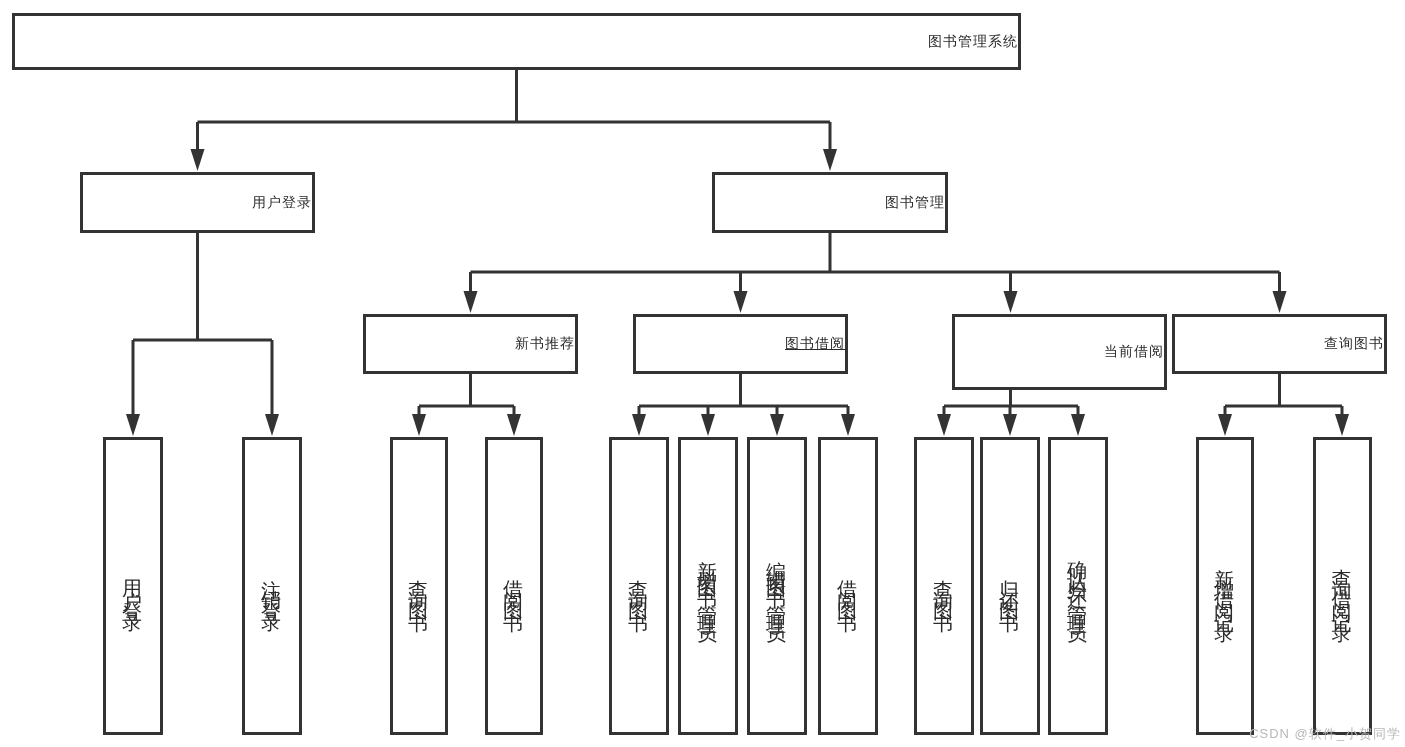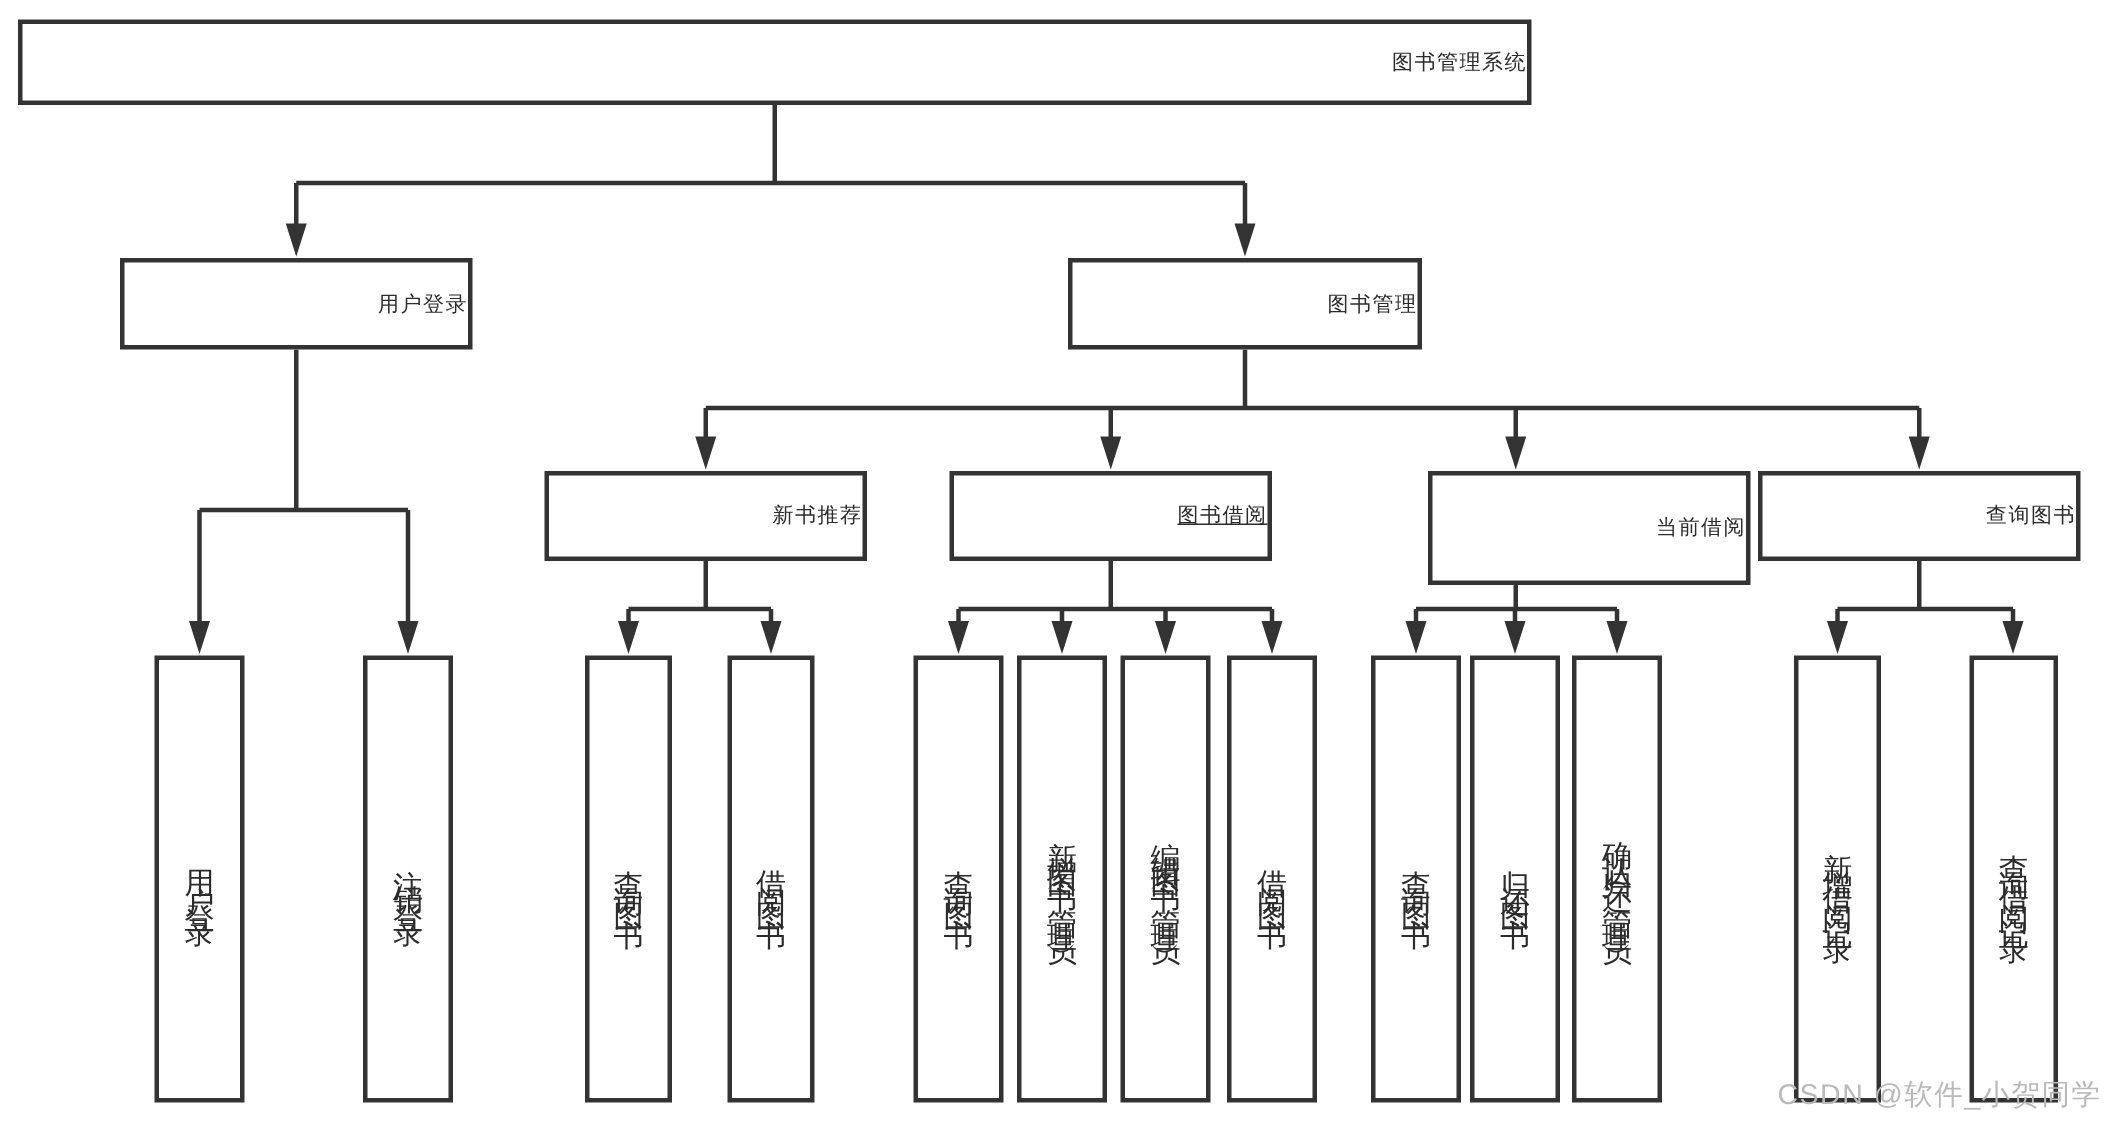--- a/index.html
+++ b/index.html
@@ -44,21 +44,21 @@
     text-orientation: mixed;
     white-space: nowrap;
     font-size: 20px;
     letter-spacing: 11px;
     color: #2b2b2b;
   }
   .watermark {
     position: absolute;
     right: 4px;
     bottom: 4px;
-    font-size: 19px;
+    font-size: 13px;
     color: #b9b9b9;
     letter-spacing: 1px;
   }
 </style>
 </head>
 <body>
 
 <div id="stage">
 
   <svg id="connectors" width="1405" height="747" viewBox="0 0 1405 747">

